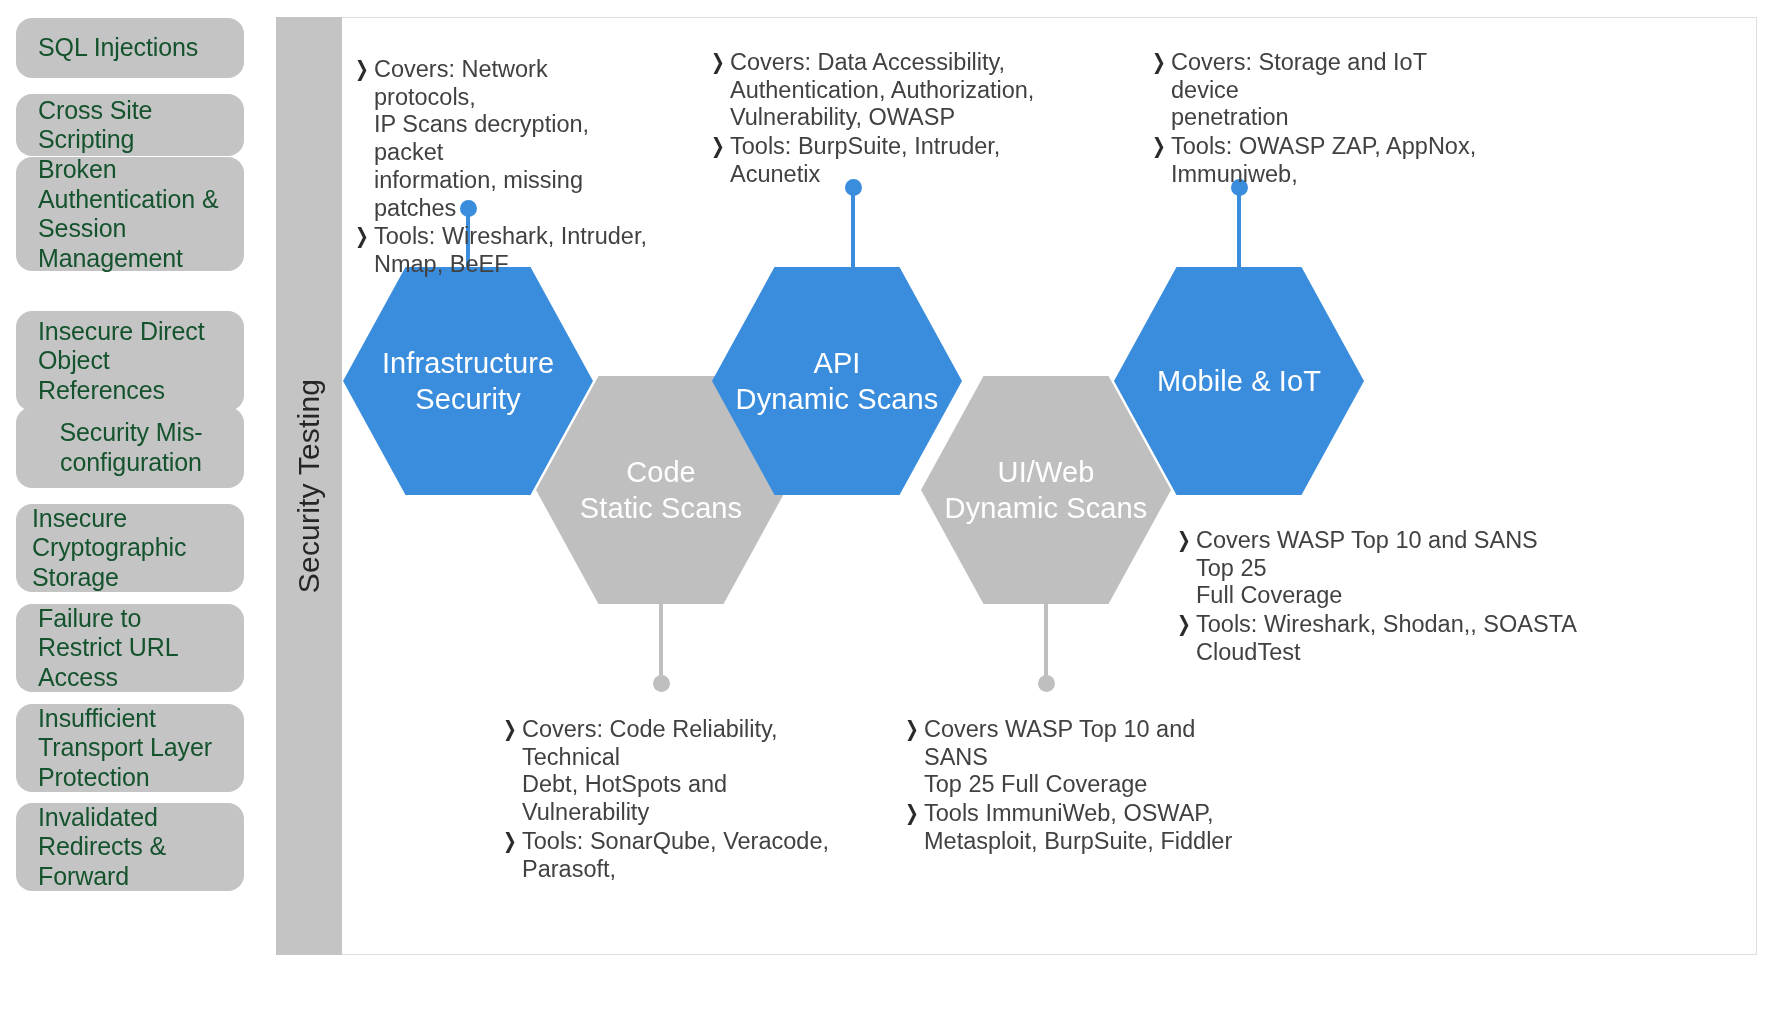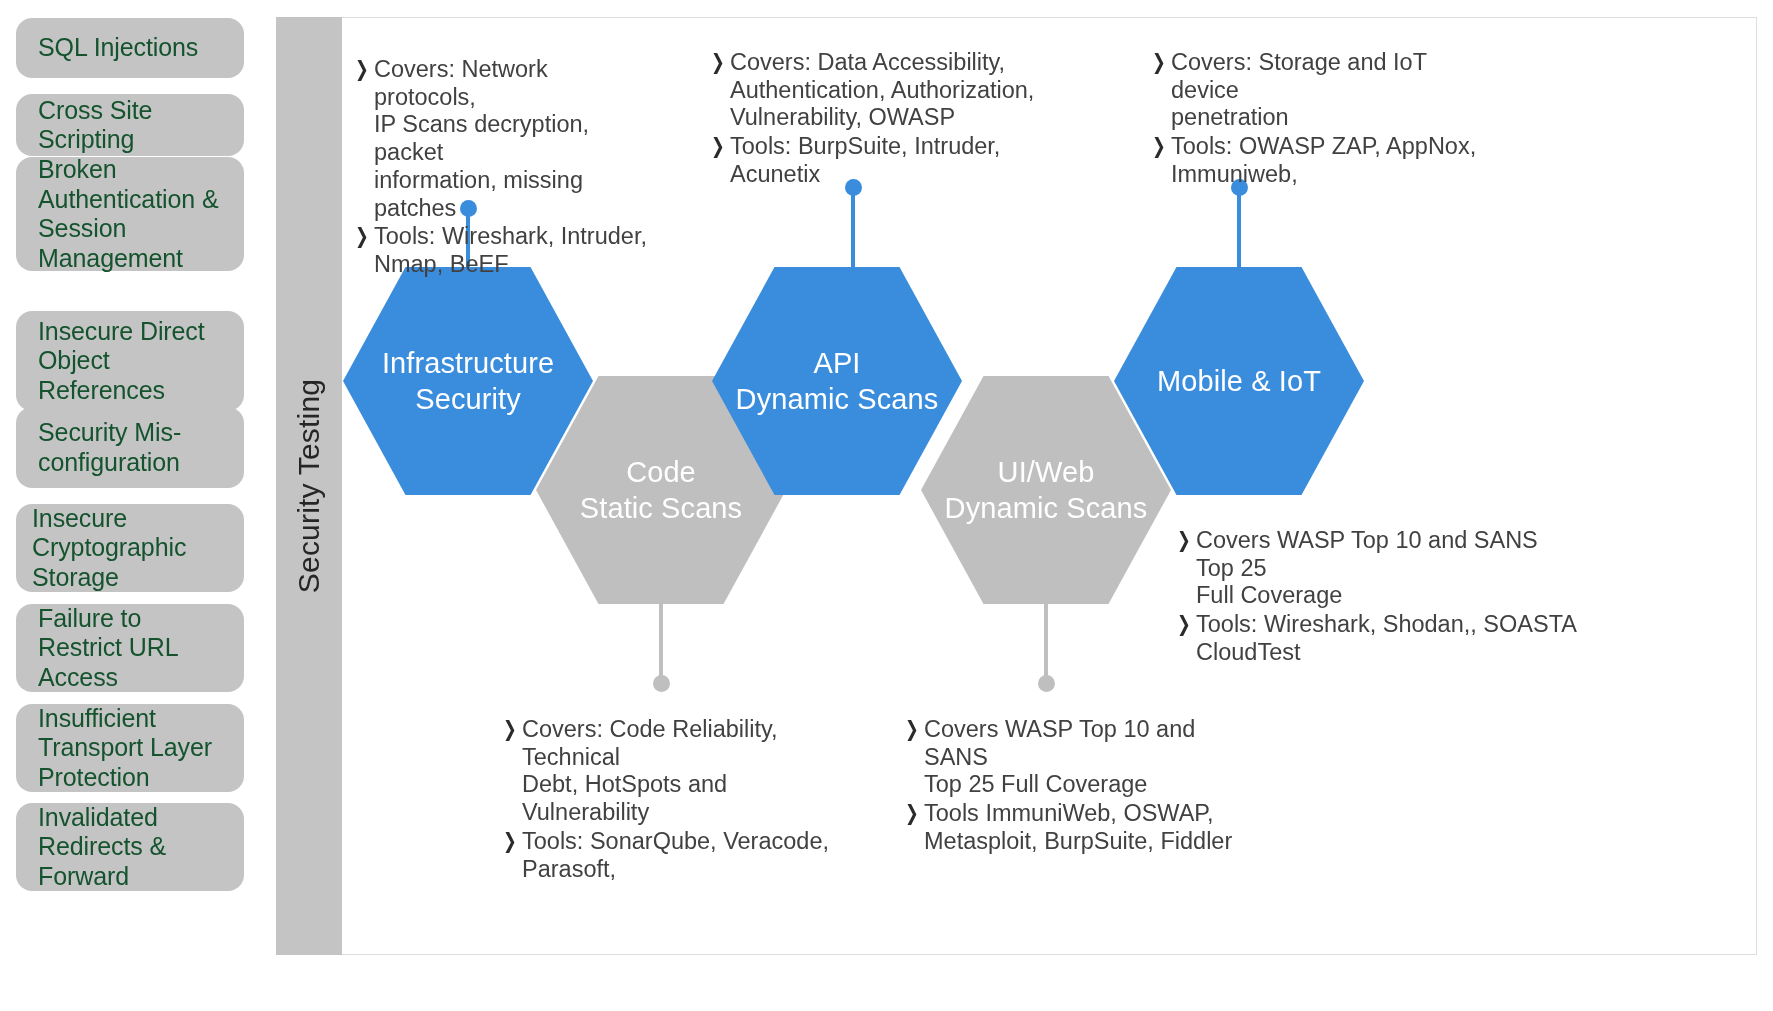--- a/index.html
+++ b/index.html
@@ -101,21 +101,21 @@
     </div>
     <div class="pill" style="top:94px;height:62px;">
       <span>Cross Site Scripting</span>
     </div>
     <div class="pill" style="top:157px;height:114px;">
       <span>Broken Authentication &amp; Session Management</span>
     </div>
     <div class="pill" style="top:303px;height:100px;margin-top:8px;">
       <span>Insecure Direct Object References</span>
     </div>
-    <div class="pill" style="top:407px;height:81px;">
+    <div class="pill" style="top:407px;height:81px;text-align:center;">
       <span>Security Mis-configuration</span>
     </div>
     <div class="pill" style="top:504px;height:88px;padding-left:16px;">
       <span>Insecure Cryptographic Storage</span>
     </div>
     <div class="pill" style="top:604px;height:88px;">
       <span>Failure to Restrict URL Access</span>
     </div>
     <div class="pill" style="top:704px;height:88px;">
       <span>Insufficient Transport Layer Protection</span>

